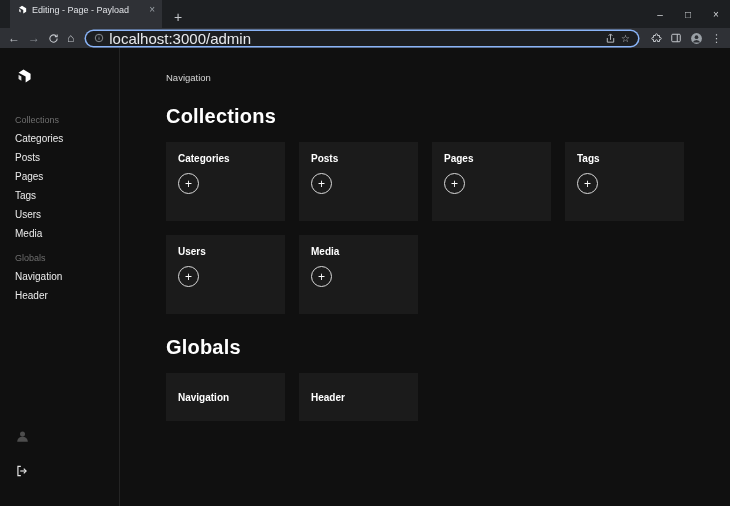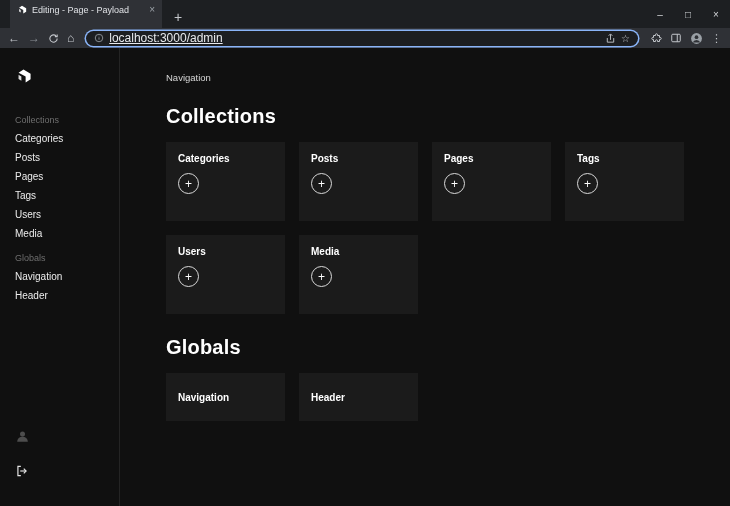--- a/index.html
+++ b/index.html
@@ -16,21 +16,21 @@
   .newtab { color:#c4c7cb; font-size:14px; margin:0 0 4px 12px; line-height:1; }
   .win-controls { position:absolute; right:0; top:0; height:28px; display:flex; align-items:center; }
   .win-controls span { width:28px; text-align:center; color:#d2d4d8; font-size:10px; }
 
   .navbar { height:20px; background:#2f3136; display:flex; align-items:center; padding:0 8px; gap:8px; }
   .nav-glyph { color:#c3c6cb; font-size:12px; line-height:1; }
   .nav-glyph.dim { color:#8b9096; }
   .nav-svg { display:flex; align-items:center; }
   .addr { flex:1; height:15px; background:#1c1e21; border-radius:8px; display:flex; align-items:center;
           padding:0 8px; gap:5px; margin:0 4px; box-shadow:0 0 0 1.5px #8ab4f8; }
-  .addr .url { font-size:12px; color:#e8eaed; flex:1; line-height:1;text-decoration:underline; }
+  .addr .url { font-size:15px; color:#e8eaed; flex:1; line-height:1; }
   .addr .star { font-size:10px; color:#c3c6cb; }
   .menu-dots { color:#c3c6cb; font-size:11px; }
 
   
   .app { display:flex; height:458px; background:#101010; }
 
   .sidebar { width:120px; border-right:1px solid #242424; display:flex; flex-direction:column;
              padding:20px 15px 24px 15px; }
   .logo svg { width:17px; height:17px; display:block; }
   .nav-label { font-size:9px; color:#6f6f6f; margin-top:30px; }

